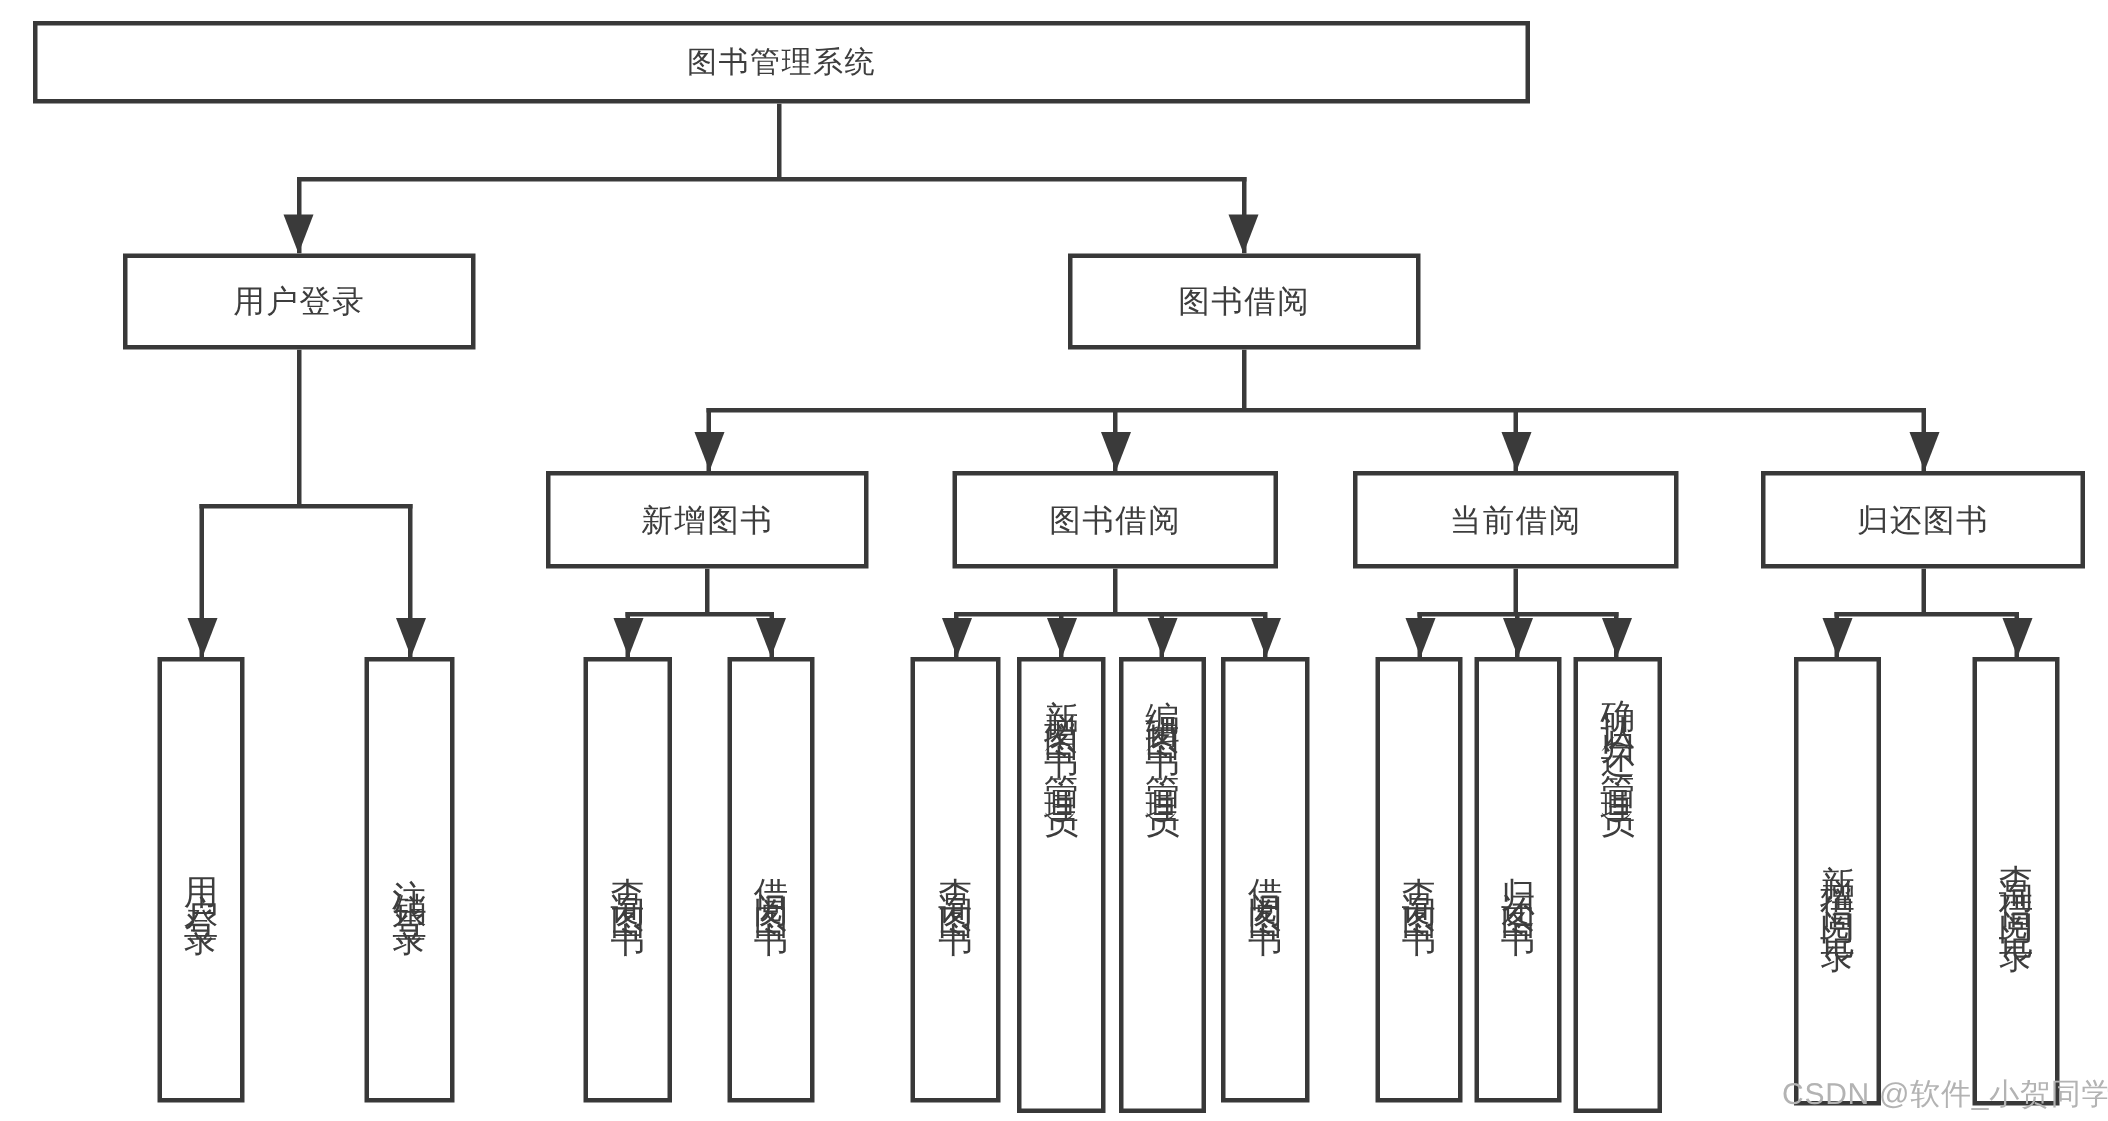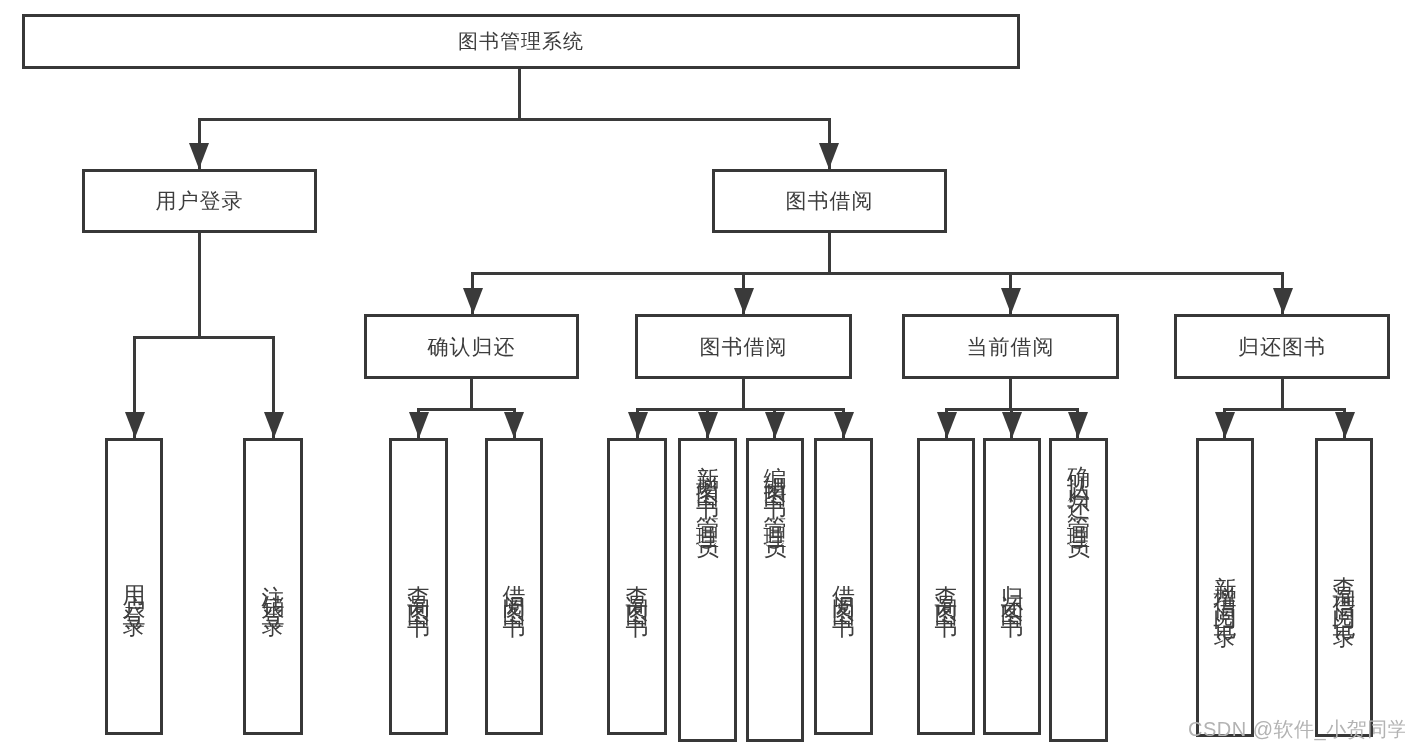--- a/index.html
+++ b/index.html
@@ -104,21 +104,21 @@
   <div class="line" style="left:471px; top:272px; width:3px; height:42px;"></div>
   <div class="arrow" style="left:463px; top:288px;"></div>
   <div class="line" style="left:742px; top:272px; width:3px; height:42px;"></div>
   <div class="arrow" style="left:734px; top:288px;"></div>
   <div class="line" style="left:1009px; top:272px; width:3px; height:42px;"></div>
   <div class="arrow" style="left:1001px; top:288px;"></div>
   <div class="line" style="left:1281px; top:272px; width:3px; height:42px;"></div>
   <div class="arrow" style="left:1273px; top:288px;"></div>
 
   <div class="hbox" style="left:364px; top:314px; width:215px; height:65px;">
-    <span>确认归还</span>
+    <span>新增图书</span>
   </div>
   <div class="hbox" style="left:902px; top:314px; width:217px; height:65px;">
     <span>当前借阅</span>
   </div>
   <div class="hbox" style="left:635px; top:314px; width:217px; height:65px;">
     <span>图书借阅</span>
   </div>
   <div class="hbox" style="left:1174px; top:314px; width:216px; height:65px;">
     <span>归还图书</span>
   </div>

